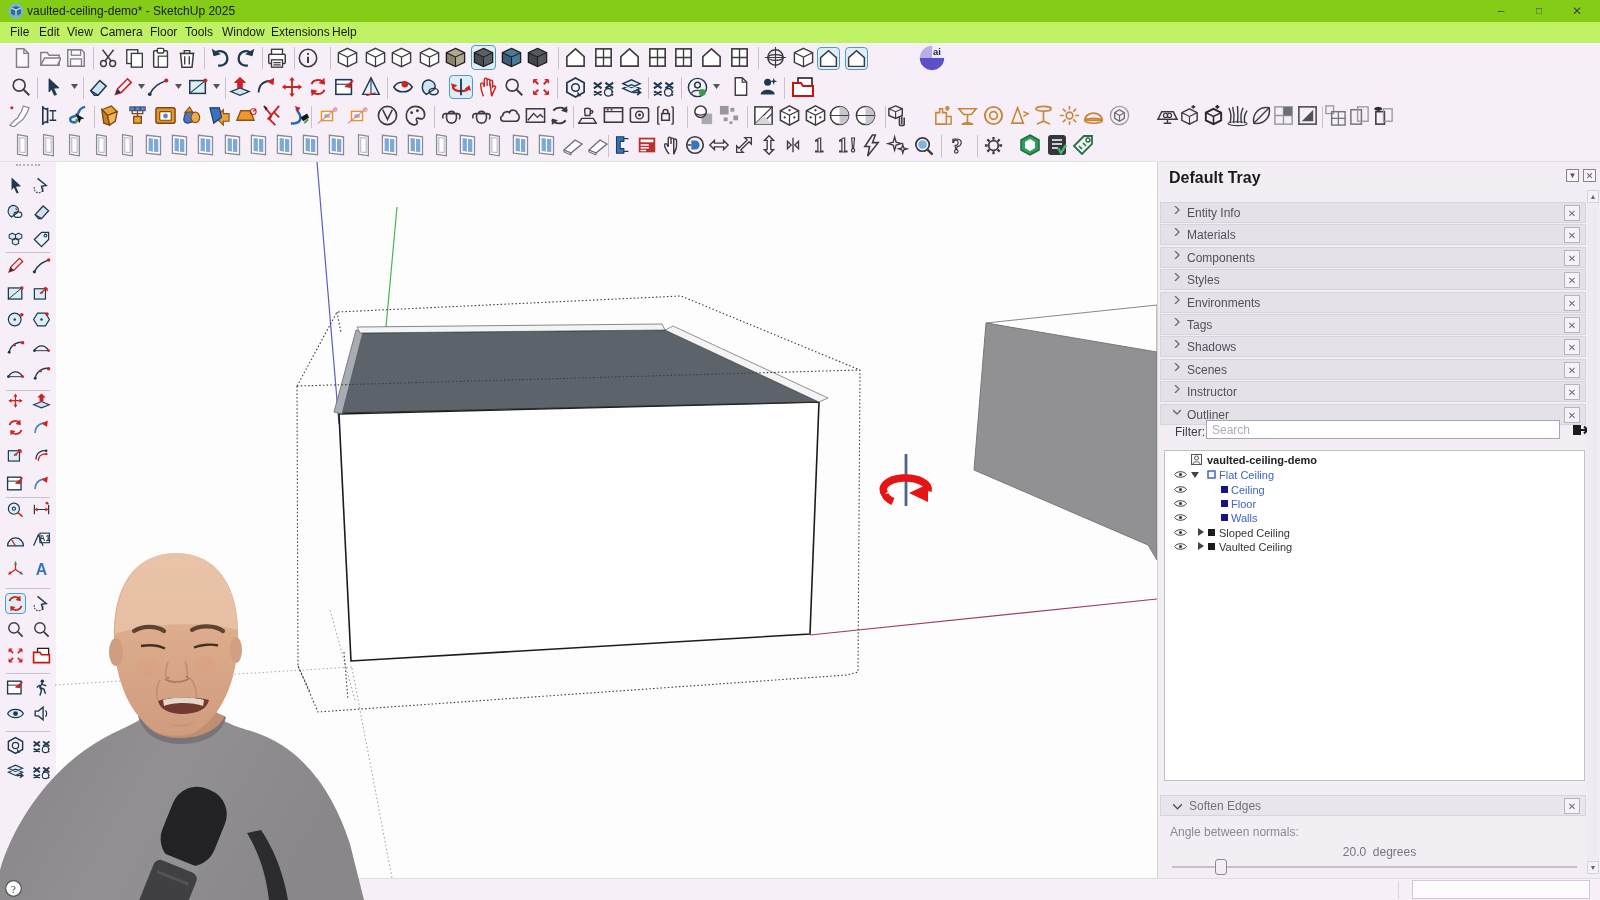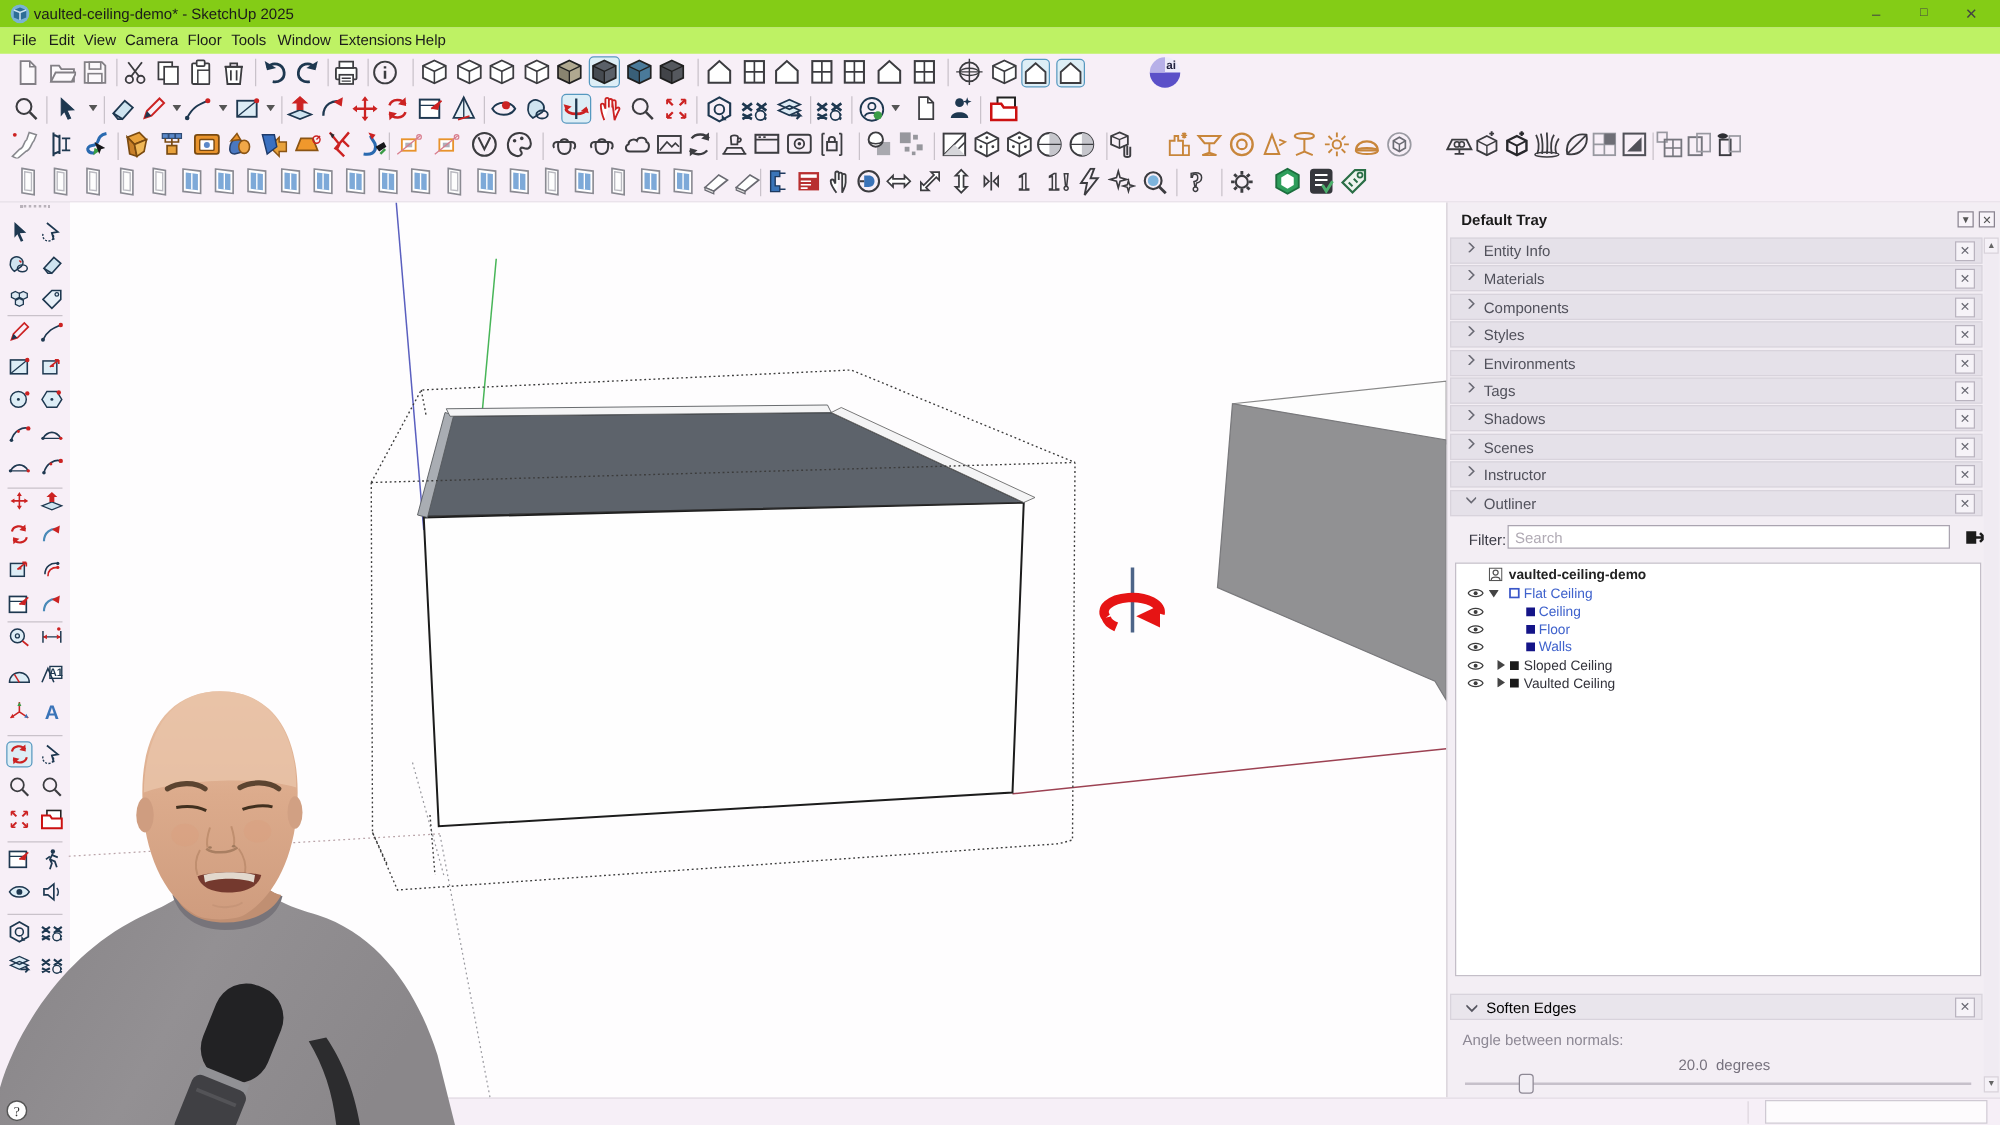--- a/index.html
+++ b/index.html
@@ -21,23 +21,23 @@
 .hl { outline:1.5px solid #5599c0; background:#ddeef6; border-radius:3px; }
 
 #lefttb { position:absolute; left:0; top:0; width:0; height:0; }
 #tbline { position:absolute; left:0; top:161px; width:1600px; height:1px; background:#e6dfe7; }
 
 #viewport { position:absolute; left:56px; top:162px; width:1101px; height:716px; background:#fefdfe; }
 #scene { position:absolute; left:0px; top:162px; width:1157px; height:738px; z-index:3; }
 
 #tray { position:absolute; left:1157px; top:162px; width:443px; height:716px; background:#f3eef4; border-left:1px solid #d5cfd6; }
 #trayhead { position:absolute; left:0; top:3px; width:443px; height:22px; }
-#trayhead b { position:absolute; left:11px; top:4px; font-size:12px; color:#1b1b1b; }
+#trayhead b { position:absolute; left:11px; top:4px; font-size:16px; color:#1b1b1b; }
 .thbtn { position:absolute; top:4px; width:13px; height:13px; border:1px solid #8a8490; background:#f8f4f9; font-size:9px; color:#555; text-align:center; line-height:12px; }
-.sect { position:absolute; left:2px; width:426px; height:21px; background:#e5e1e9; border:1px solid #d8d3dc; }
+.sect { position:absolute; left:2px; width:426px; height:21px; background:#e5e1e9; border:1px solid #d8d3dc;margin-top:12px; }
 .sect .chev { position:absolute; left:12px; top:3px; width:8px; height:8px; color:#6a6a74; }
 .sect .lbl { position:absolute; left:26px; top:3px; font-size:12px; color:#51515b; }
 .sect .x { position:absolute; right:5px; top:2px; width:16px; height:16px; background:#f6f3f8; border:1px solid #b9b3bf; color:#6a6a74; font-size:10px; text-align:center; line-height:15px; }
 #filterrow { position:absolute; left:0; top:258px; width:443px; height:26px;margin-left:10px; }
 #filterrow .flbl { position:absolute; left:7px; top:5px; font-size:12px; color:#3a3a44; }
 #searchbox { position:absolute; left:38px; top:0px; width:354px; height:19px; background:#fff; border:1px solid #aaa4b0; font-size:12px; color:#b0aab4; padding:2px 5px; }
 #treebox { position:absolute; left:6px; top:288px; width:421px; height:331px; background:#ffffff; border:1px solid #c4bec8; font-size:11px; }
 .trow { position:absolute; left:0; width:100%; height:14px; }
 #soften { position:absolute; left:0; top:630px; width:443px; height:86px; }
 #softhead { position:absolute; left:2px; top:3px; width:426px; height:21px; background:#e9e5ec; border:1px solid #d8d3dc; }
@@ -1553,21 +1553,21 @@
           <rect x="1" y="1" width="7" height="7" fill="#1a1a1a"></rect>
         </svg>
       <span class="abs" style="left:54px;top:1px;color:#33333b">Vaulted Ceiling</span>
     </div>
   </div>
   <div id="soften">
     <div id="softhead">
       <svg class="chev" style="position:absolute;left:12px;top:6px" width="9" height="9" viewBox="0 0 8 8">
           <path d="M0 2 L4 6 L8 2" stroke="#55555f" stroke-width="1.3" fill="none"></path>
         </svg>
-      <span style="position:absolute;left:28px;top:3px;font-size:12px;color:#000000">Soften Edges</span>
+      <span style="position:absolute;left:28px;top:3px;font-size:12px;color:#737373">Soften Edges</span>
       <div class="x" style="position:absolute;right:5px;top:2px;width:16px;height:16px;background:#f6f3f8;border:1px solid #b9b3bf;color:#6a6a74;font-size:10px;text-align:center;line-height:15px">✕</div>
     </div>
     <div style="position:absolute;left:12px;top:33px;font-size:12px;color:#8d8894">Angle between normals:</div>
     <div style="position:absolute;left:0px;top:53px;width:443px;text-align:center;font-size:12px;color:#77727e">20.0&nbsp; degrees</div>
     <div style="position:absolute;left:14px;top:74px;width:405px;height:2px;background:#c6c0ca"></div>
     <div style="position:absolute;left:57px;top:67px;width:12px;height:16px;background:#f2eef4;border:1px solid #8d8894;border-radius:3px"></div>
   </div>
   <div style="position:absolute;right:1px;top:28px;width:12px;height:684px;background:#f0ebf2">
     <div style="position:absolute;top:0;left:0;width:12px;height:13px;background:#f5f1f7;border:1px solid #d8d2da;font-size:7px;color:#666;text-align:center;line-height:12px">▲</div>
     <div style="position:absolute;bottom:0;left:0;width:12px;height:13px;background:#f5f1f7;border:1px solid #d8d2da;font-size:7px;color:#666;text-align:center;line-height:12px">▼</div>

